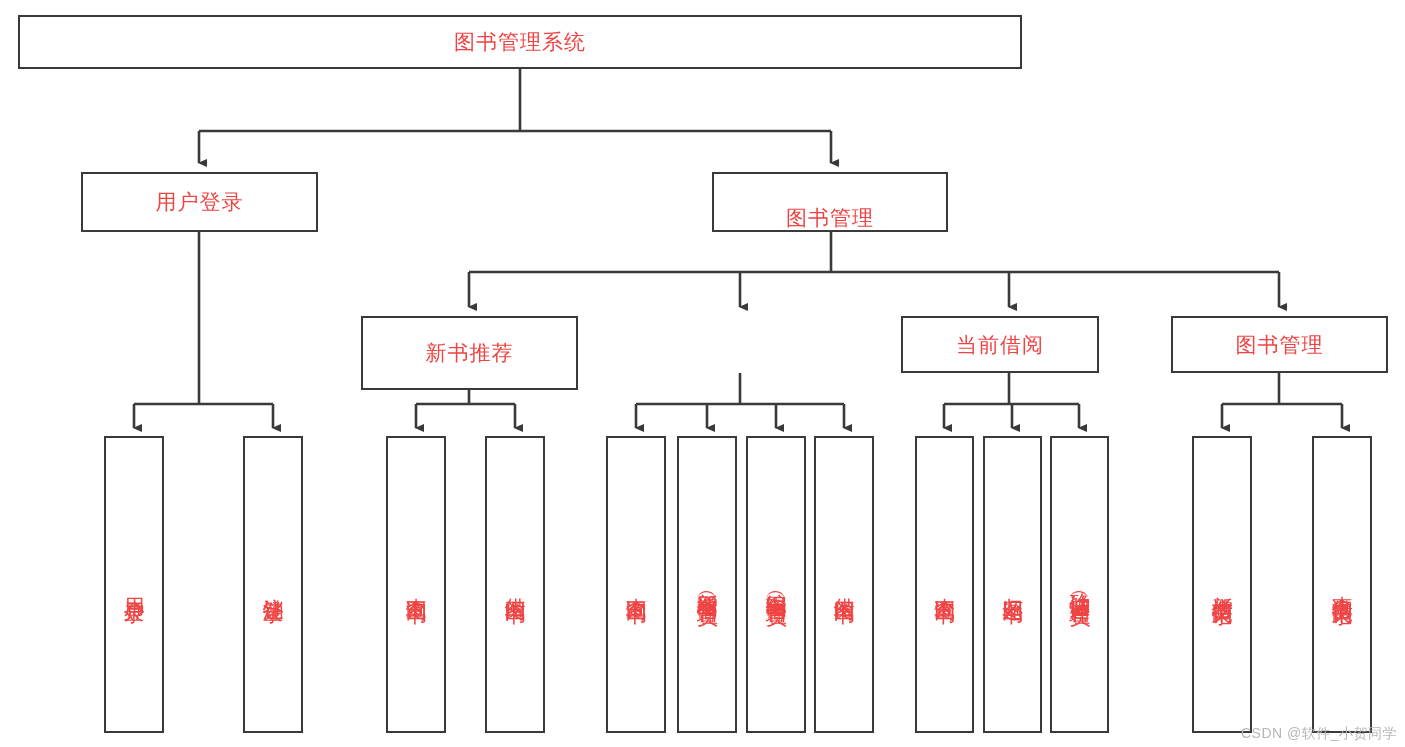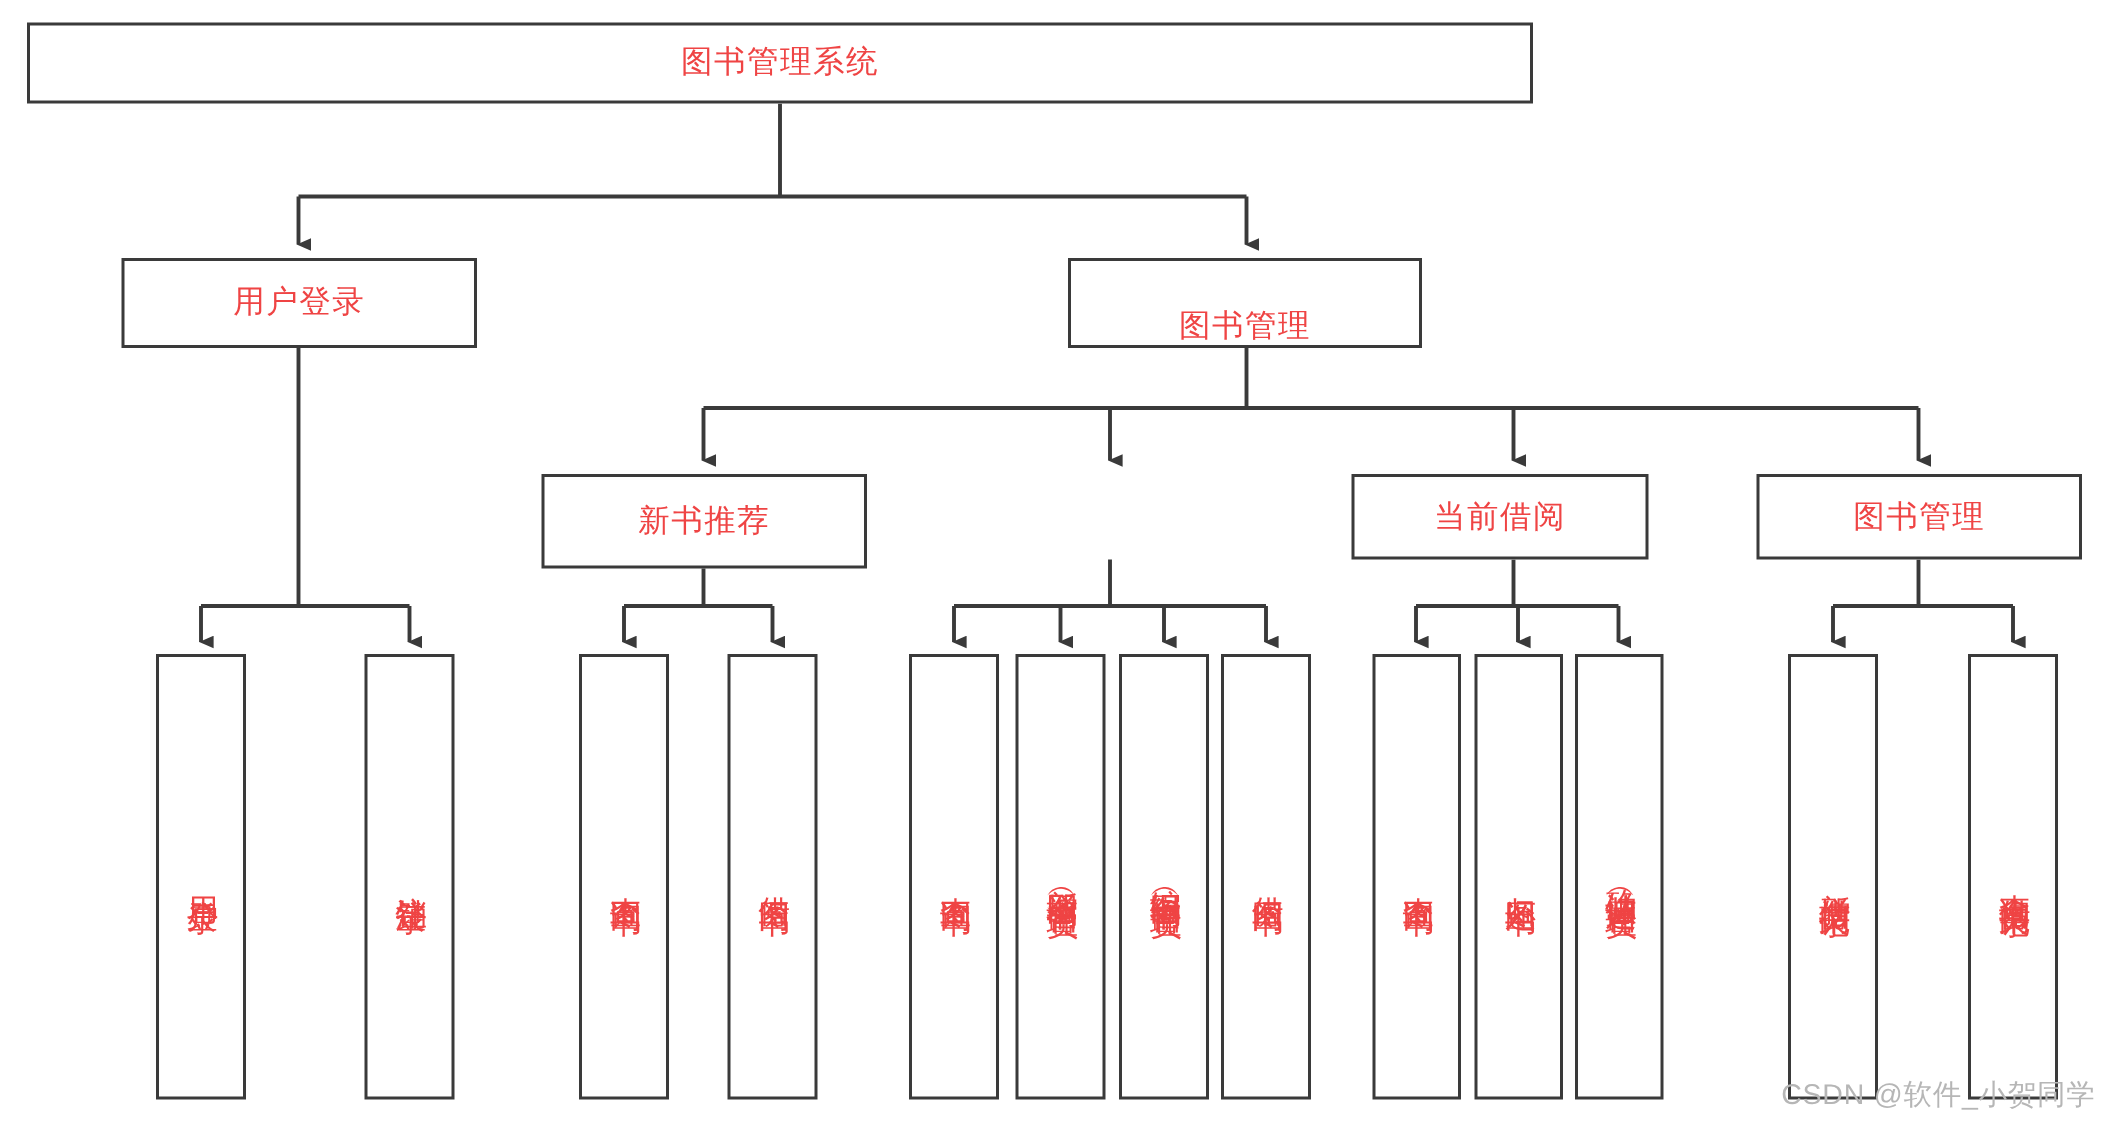--- a/index.html
+++ b/index.html
@@ -51,21 +51,21 @@
     align-items: center;
     justify-content: center;
   }
   .node .label {
     display: block;
   }
   .watermark {
     position: absolute;
     right: 8px;
     bottom: 4px;
-    font-size: 19px;
+    font-size: 14px;
     color: #b6b6b6;
     letter-spacing: 0.5px;
     white-space: nowrap;
     user-select: none;
   }
 </style>
 </head>
 <body>
 
 <div id="diagram-root">
@@ -122,21 +122,21 @@
     <span class="label">图书管理系统</span>
   </div>
 
   <div class="node horizontal" style="left:81px; top:172px; width:237px; height:60px;">
     <span class="label">用户登录</span>
   </div>
   <div class="node horizontal" style="left:712px; top:172px; width:236px; height:60px;align-items:flex-end;">
     <span class="label">图书管理</span>
   </div>
 
-  <div class="node horizontal" style="left:361px; top:316px; width:217px; height:63px;text-align:right;">
+  <div class="node horizontal" style="left:361px; top:316px; width:217px; height:74px;text-align:right;">
     <span class="label">新书推荐</span>
   </div>
   <div class="node horizontal" style="left:901px; top:316px; width:198px; height:57px;">
     <span class="label">当前借阅</span>
   </div>
   <div class="node horizontal" style="left:1171px; top:316px; width:217px; height:57px;">
     <span class="label">图书管理</span>
   </div>
 
   <div class="node vertical" style="left:104px; top:436px; width:60px; height:297px;">

